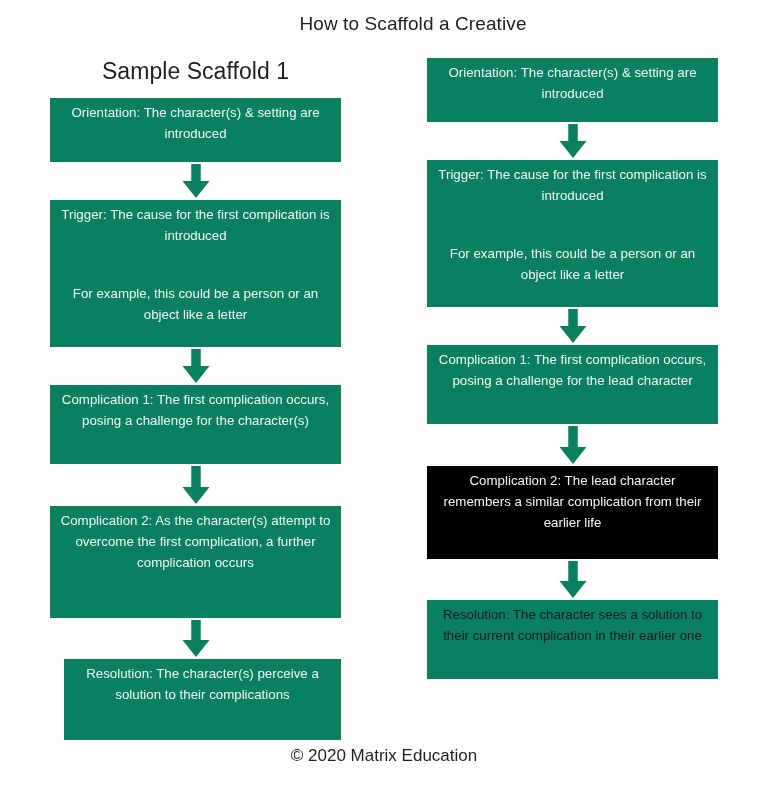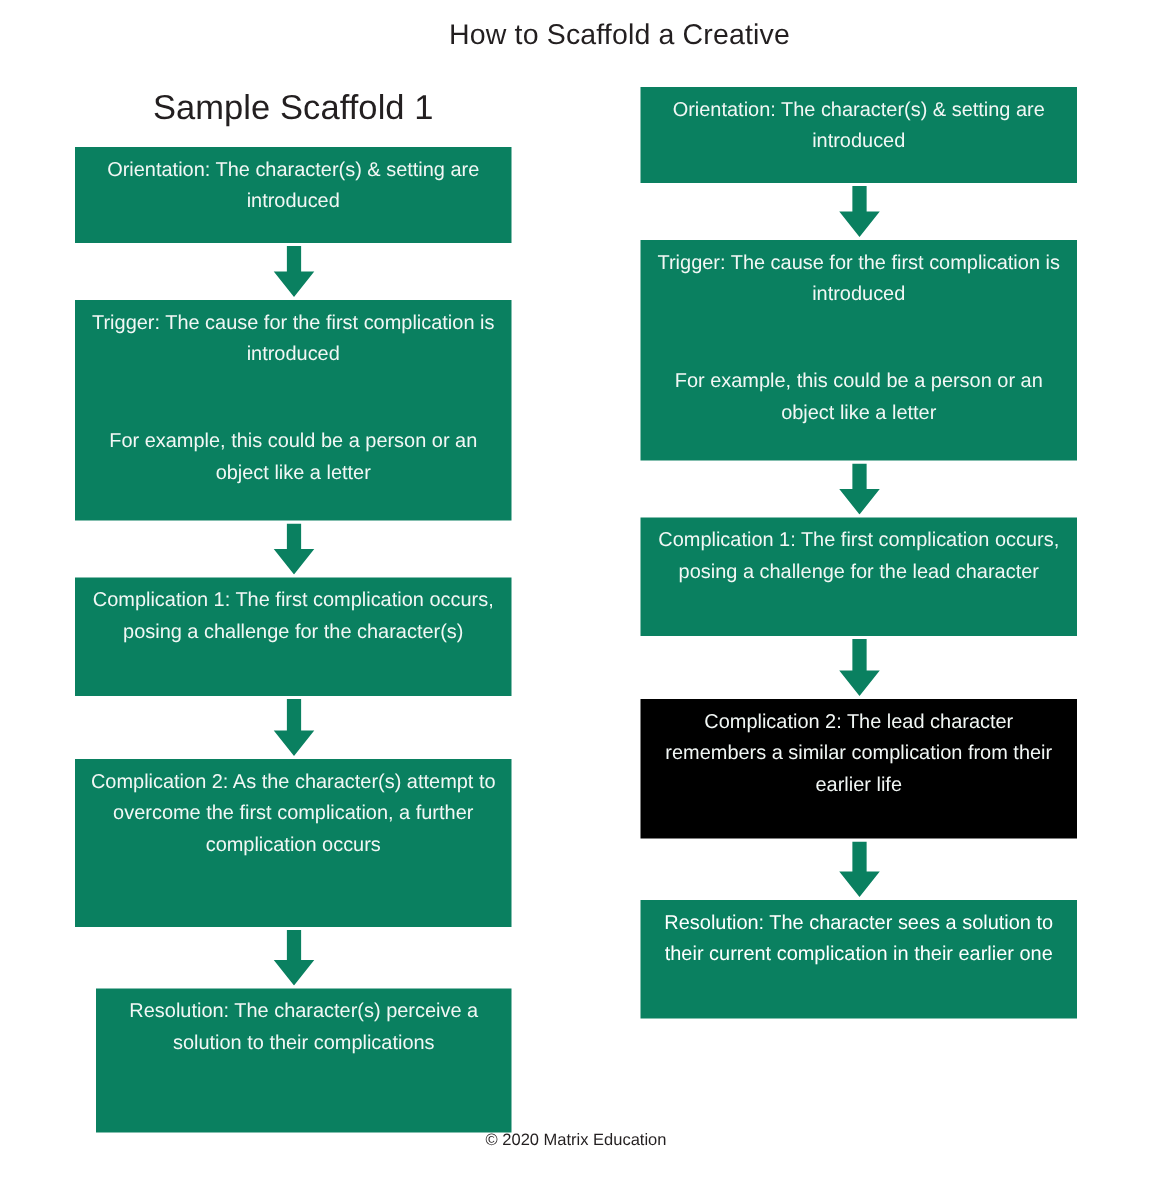--- a/index.html
+++ b/index.html
@@ -77,21 +77,21 @@
   }
   .arrow {
     display: block;
   }
   .footer {
     position: absolute;
     bottom: 28px;
     left: 0;
     width: 768px;
     text-align: center;
-    font-size: 11px;
+    font-size: 17px;
     color: #231f20;
   }
 </style>
 </head>
 <body>
 
 <div class="page">
 
   <div class="title">How to Scaffold a Creative</div>
 
@@ -129,21 +129,21 @@
           </div>
           <div class="node" style="height: 112px; background: rgb(10, 128, 96); color: rgb(242, 247, 245);">
             <p>Complication 2:
 As the character(s) attempt to overcome the first complication, a further complication occurs</p>
           </div>
           <div class="arrow-wrap" style="height: 41px;">
             <svg class="arrow" width="30" height="37" viewBox="0 0 30 37">
               <polygon points="10.25,0 19.75,0 19.75,20 28.5,20 15,37 1.5,20 10.25,20" fill="#0a8060"></polygon>
             </svg>
           </div>
-          <div class="node" style="height: 96px; background: rgb(10, 128, 96); color: rgb(242, 247, 245); margin-left: 14px;">
+          <div class="node" style="height: 81px; background: rgb(10, 128, 96); color: rgb(242, 247, 245); margin-left: 14px;">
             <p>Resolution:
 The character(s) perceive a solution to their complications</p>
           </div>
         </div>
     </div>
     <div class="column">
       <div class="col-body">
           <div class="node" style="height: 64px; background: rgb(10, 128, 96); color: rgb(242, 247, 245);">
             <p>Orientation:
 The character(s) &amp; setting are introduced</p>
@@ -174,21 +174,21 @@
           </div>
           <div class="node" style="height: 93px; background: #000000; color: rgb(242, 247, 245);">
             <p>Complication 2:
 The lead character remembers a similar complication from their earlier life</p>
           </div>
           <div class="arrow-wrap" style="height: 41px;">
             <svg class="arrow" width="30" height="37" viewBox="0 0 30 37">
               <polygon points="10.25,0 19.75,0 19.75,20 28.5,20 15,37 1.5,20 10.25,20" fill="#0a8060"></polygon>
             </svg>
           </div>
-          <div class="node" style="height: 79px; background: rgb(10, 128, 96); color: #ffffff;">
+          <div class="node" style="height: 79px; background: rgb(10, 128, 96); color: #0f172a;">
             <p>Resolution:
 The character sees a solution to their current complication in their earlier one</p>
           </div>
         </div>
     </div>
   </div>
 
   <div class="footer">© 2020 Matrix Education</div>
 
 </div>

